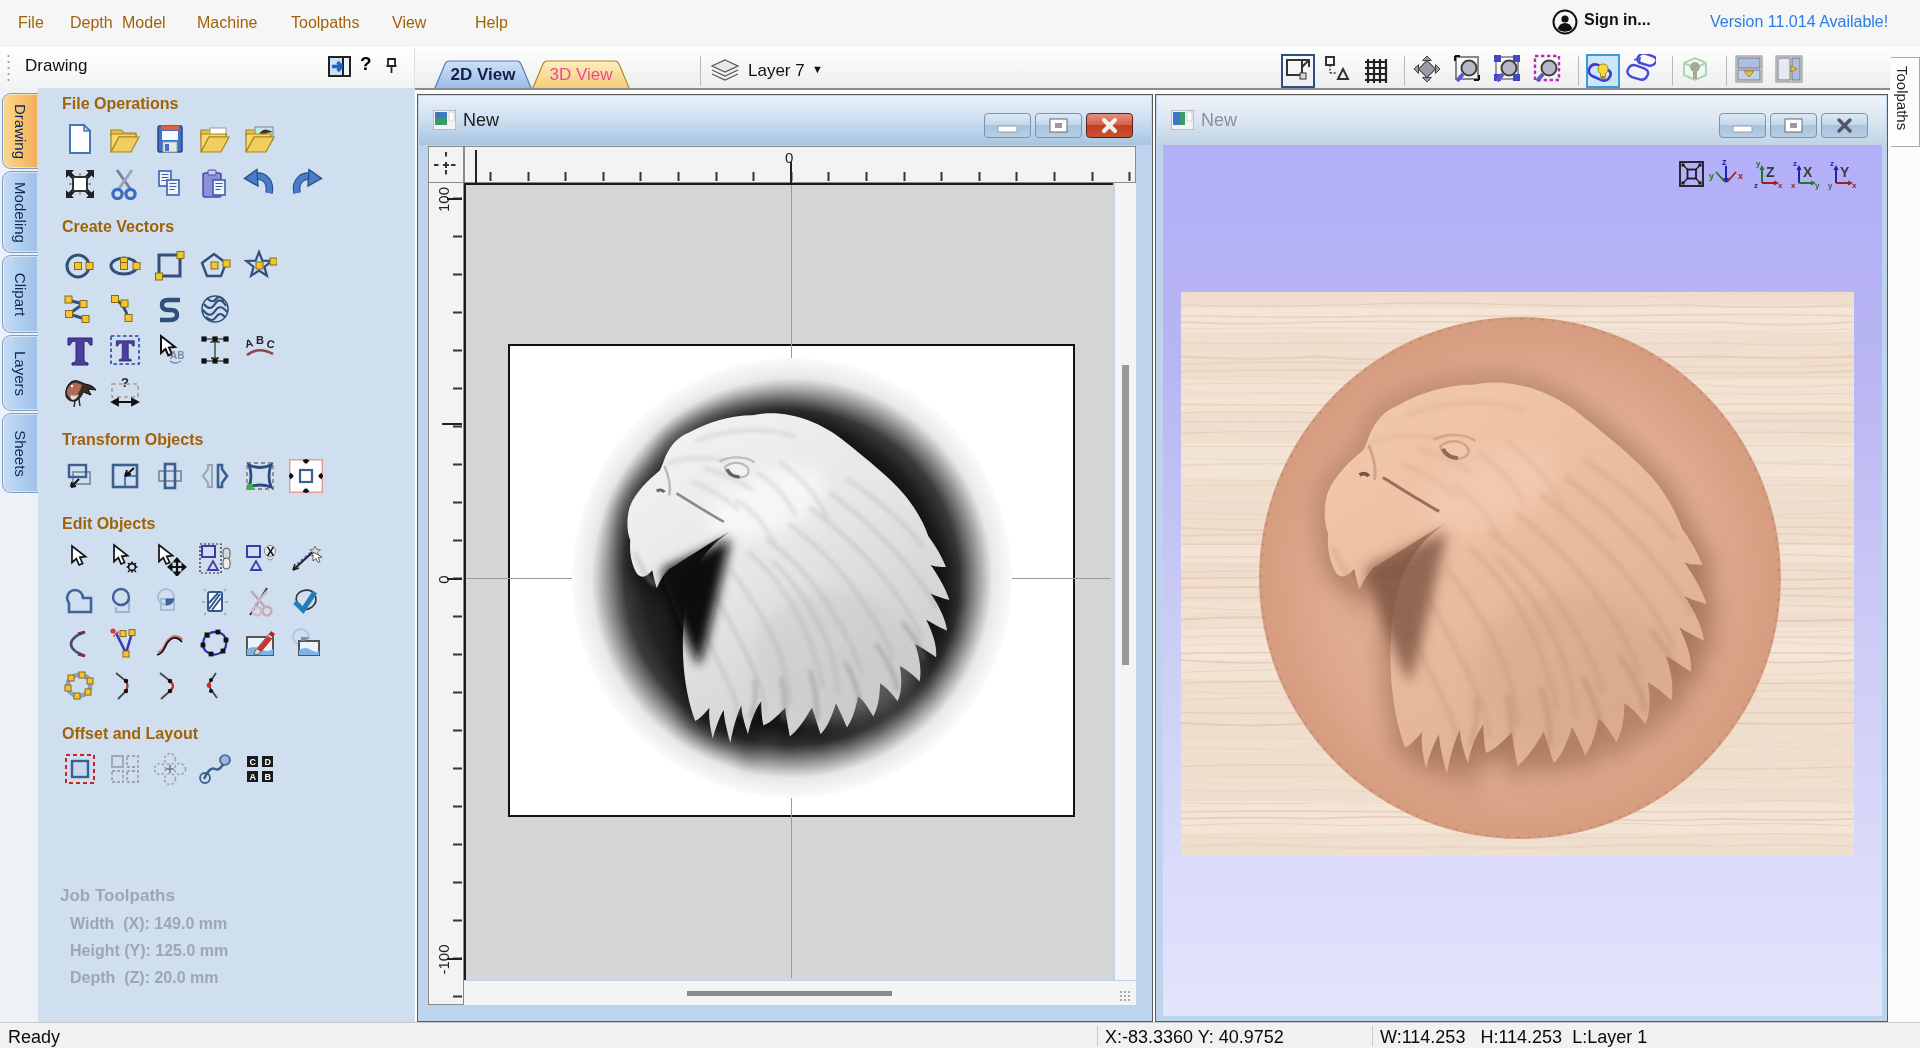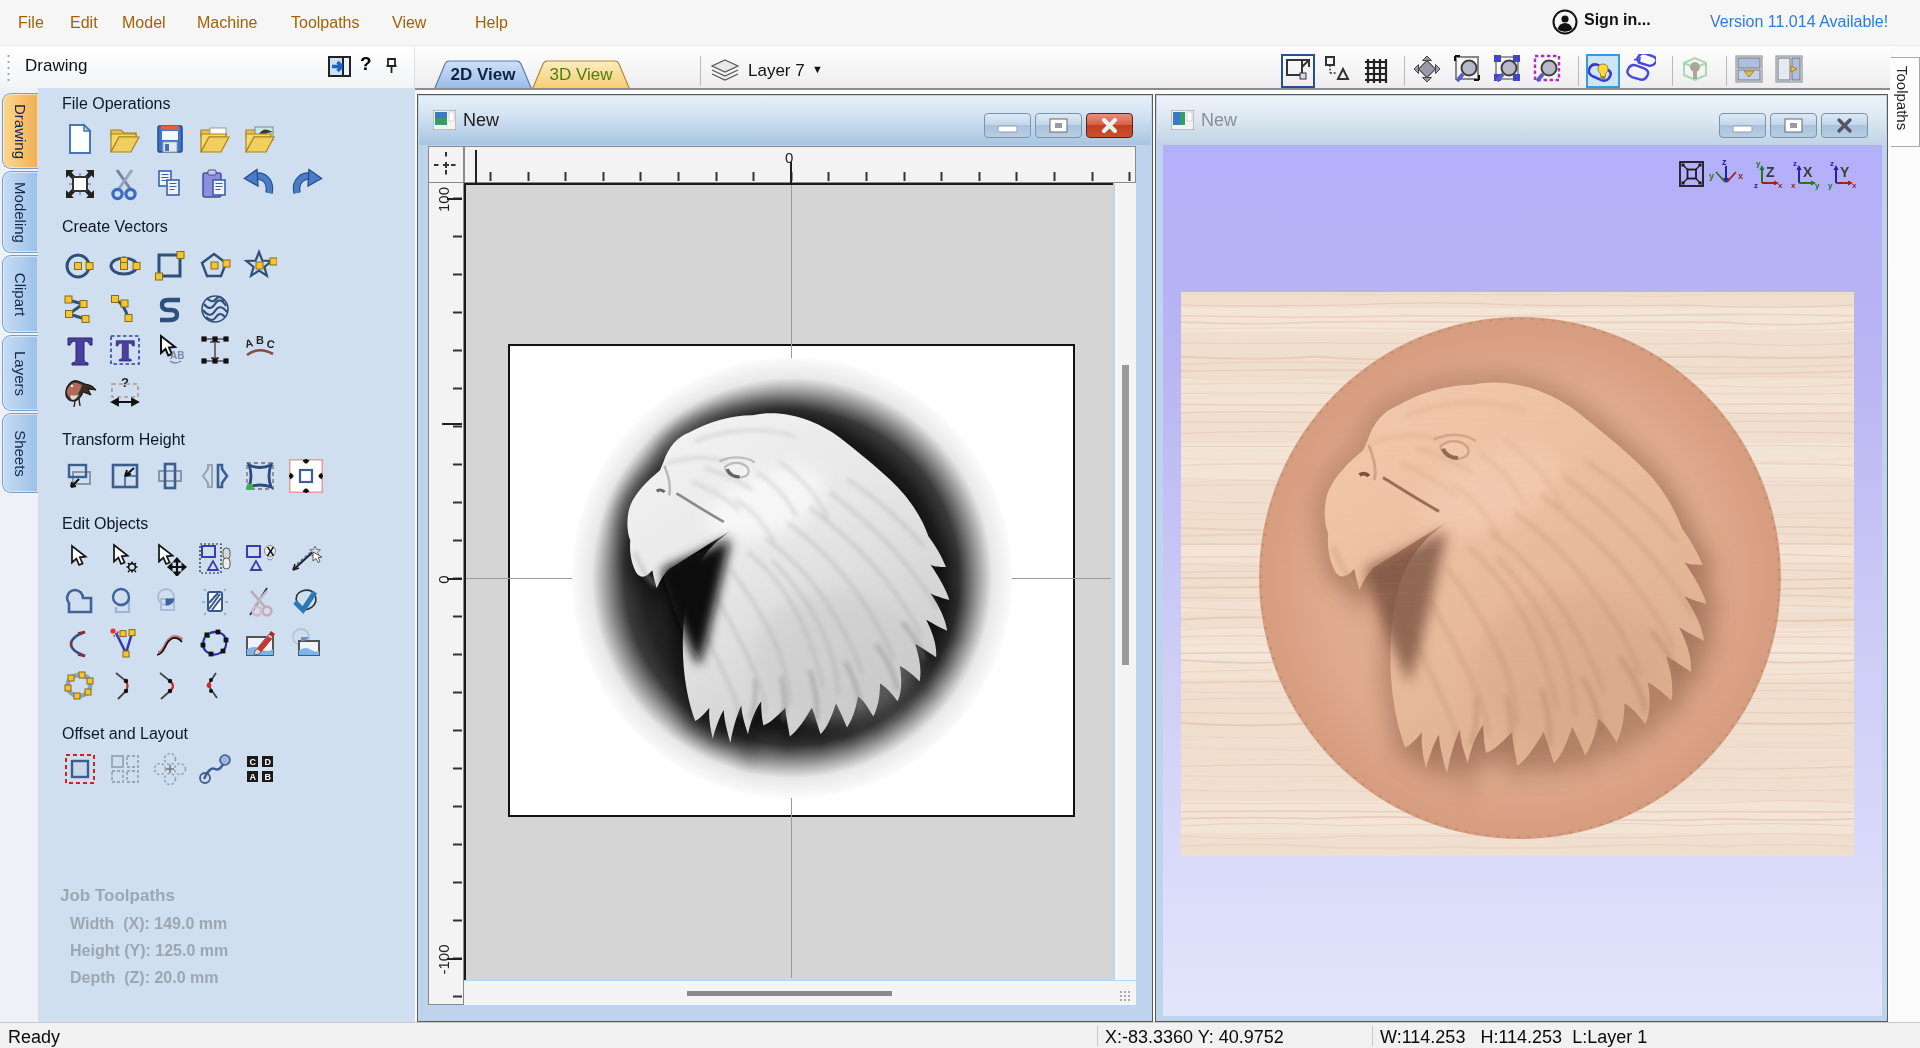--- a/index.html
+++ b/index.html
@@ -19,21 +19,21 @@
 
 .tbtn{position:absolute;top:54px;width:34px;height:34px}
 .tsep{position:absolute;top:56px;width:1px;height:30px;background:#b9b9b9}
 
 #sidebar{position:absolute;left:0;top:88px;width:415px;height:934px;background:#eef2f6}
 #paneltabs{position:absolute;left:0;top:88px;width:38px;height:934px;background:#eef2f6}
 .ptab{position:absolute;left:2px;width:36px;border:1px solid #7a9ecb;border-right:none;border-radius:9px 0 0 9px;background:linear-gradient(90deg,#c2d9f2,#9dc1e9);box-shadow:inset 0 0 0 1px rgba(255,255,255,.5)}
 .ptab .vt{position:absolute;left:0;top:0;width:100%;height:100%;display:flex;align-items:center;justify-content:center}
 .ptab .vt span{transform:rotate(90deg);white-space:nowrap;font-size:15px;color:#10284e}
 #panel{position:absolute;left:38px;top:88px;width:377px;height:934px;background:#cfdfef}
-.sect{position:absolute;left:62px;font-size:16px;font-weight:400;color:#0f172a}
+.sect{position:absolute;left:62px;font-size:16px;font-weight:700;color:#a16207}
 .icon{position:absolute;width:34px;height:34px}
 #jobdim{position:absolute;left:60px;top:886px;color:#9da7b1;font-weight:700}
 #jobdim .jt{font-size:17px}
 #jobdim .jl{font-size:16px;margin-top:9px;margin-left:10px}
 
 #mdi{position:absolute;left:415px;top:88px;width:1475px;height:934px;background:#fdfdfd;border-top:2px solid #8c8c8c}
 
 .win{position:absolute;border:1px solid #5a5a5a;background:#bdd4ec}
 .win .title{position:absolute;left:1px;top:1px;right:1px;height:49px;background:linear-gradient(#e8f1fa 0%,#cfe0f1 45%,#a7c4e0 100%)}
 .win.inactive .title{background:linear-gradient(#eef3f9 0%,#dde8f2 45%,#c0d3e5 100%)}
@@ -49,21 +49,21 @@
 .rlab{position:absolute;font-size:15px;color:#222}
 
 #statusbar{position:absolute;left:0;top:1022px;width:1920px;height:30px;background:#f1f1f1;border-top:1px solid #c9c9c9;font-size:18px;color:#0a0a0a}
 
 #rightstrip{position:absolute;left:1890px;top:47px;width:30px;height:975px;background:#fbfbfb}
 #tptab{position:absolute;left:1891px;top:57px;width:29px;height:90px;background:#fdfdfd;border:1px solid #a9a9a9;border-left:none;border-radius:0 0 0 0}
 #tptab span{position:absolute;left:3px;top:8px;font-size:15px;color:#222;writing-mode:vertical-lr}
 </style></head><body>
 <div id="menubar">
 <span class="mi" style="left:18px">File</span>
-<span class="mi" style="left:70px">Edit</span>
+<span class="mi" style="left:70px">Depth</span>
 <span class="mi" style="left:122px">Model</span>
 <span class="mi" style="left:197px">Machine</span>
 <span class="mi" style="left:291px">Toolpaths</span>
 <span class="mi" style="left:392px">View</span>
 <span class="mi" style="left:475px">Help</span>
 <svg width="26" height="26" style="position:absolute;left:1552px;top:9px">
       <circle cx="13" cy="13" r="11.5" fill="none" stroke="#111" stroke-width="2"></circle>
       <circle cx="13" cy="10" r="3.6" fill="#111"></circle>
       <path d="M5.5 20 q2 -6 7.5 -6 t7.5 6 a 11.5 11.5 0 0 1 -15 0z" fill="#111"></path>
     </svg>
@@ -101,21 +101,21 @@
     <svg width="100" height="31" viewBox="0 0 100 31">
       <defs>
         <linearGradient id="g531" x1="0" y1="0" x2="0" y2="1">
           <stop offset="0" stop-color="#fceebf"></stop>
           <stop offset="1" stop-color="#f6cb70"></stop>
         </linearGradient>
       </defs>
       <path d="M1 30 L12 4 Q13.2 1 16.5 1 L83.5 1 Q86.8 1 88 4 L99 30 Z" fill="url(#g531)"></path>
       <path d="M1 30 L12 4 Q13.2 1 16.5 1 L83.5 1 Q86.8 1 88 4 L99 30" fill="none" stroke="#b28a30" stroke-width="1.2"></path>
     </svg>
-    <div class="lab" style="font-weight:400;color:#4d7c0f">3D View</div>
+    <div class="lab" style="font-weight:400;color:#ec4899">3D View</div>
   </div>
 <div style="position:absolute;left:700px;top:56px;width:1px;height:30px;background:#b9b9b9"></div>
 <svg width="30" height="26" style="position:absolute;left:710px;top:58px">
     <g stroke="#555" stroke-width="1.2">
       <path d="M15 2 L28 8 15 14 2 8 Z" fill="#e8e8e8"></path>
       <path d="M2 12 l13 6 13 -6" fill="none"></path>
       <path d="M2 16 l13 6 13 -6" fill="none"></path>
     </g>
   </svg>
 <span style="position:absolute;left:748px;top:61px;font-size:17px;color:#111">Layer 7</span>
@@ -404,21 +404,21 @@
       <path d="M5 13 Q9 7 14 8 L19 10 Q16 20 10 23 Q5 23 4 18 Q3.5 15 5 13 Z" fill="#b06a5a"></path>
       <path d="M8 20 Q12 22 16 19 Q14 24 10 25 Q6 24 8 20 Z" fill="#ded8d2"></path>
       <circle cx="9" cy="11" r="1.2" fill="#fff"></circle>
       <path d="M12 26 l-1 6 M16 24 l1 7" stroke="#222" stroke-width="1.4"></path>
     </svg></div>
 <div class="icon" style="left:108px;top:375px"><svg width="34" height="34" viewBox="0 0 34 34" style="">
       <rect x="4" y="9" width="26" height="13" fill="none" stroke="#b09a88" stroke-width="1.6" stroke-dasharray="4 3"></rect>
       <text x="13" y="12" font-size="13" font-weight="bold" fill="#222" font-family="Liberation Sans">?</text>
       <path d="M4 27 H30 M4 27 l6 -3.2 v6.4 z M30 27 l-6 -3.2 v6.4 z" stroke="#111" stroke-width="1.8" fill="#111"></path>
     </svg></div>
-<div class="sect" style="top:431px">Transform Height</div>
+<div class="sect" style="top:431px">Transform Objects</div>
 <div class="icon" style="left:63px;top:459px"><svg width="34" height="34" viewBox="0 0 34 34" style="">
       <rect x="10" y="13" width="17" height="12" fill="none" stroke="#8a97a8" stroke-width="2"></rect>
       <rect x="6" y="6" width="17" height="12" fill="none" stroke="#3d5f8e" stroke-width="2.4"></rect>
       <path d="M8 28 l8 -8 m-8 8 l1 -5 m-1 5 l5 -1" stroke="#111" stroke-width="2" fill="none"></path>
     </svg></div>
 <div class="icon" style="left:108px;top:459px"><svg width="34" height="34" viewBox="0 0 34 34" style="">
       <rect x="5" y="6" width="24" height="22" fill="none" stroke="#3d5f8e" stroke-width="2.6"></rect>
       <path d="M17 28 V17 H29" stroke="#3d5f8e" stroke-width="1.6" fill="none"></path>
       <path d="M17 17 l9 -8 m-9 8 l2 -6 m-2 6 l6 -2" stroke="#111" stroke-width="2" fill="none"></path>
     </svg></div>

